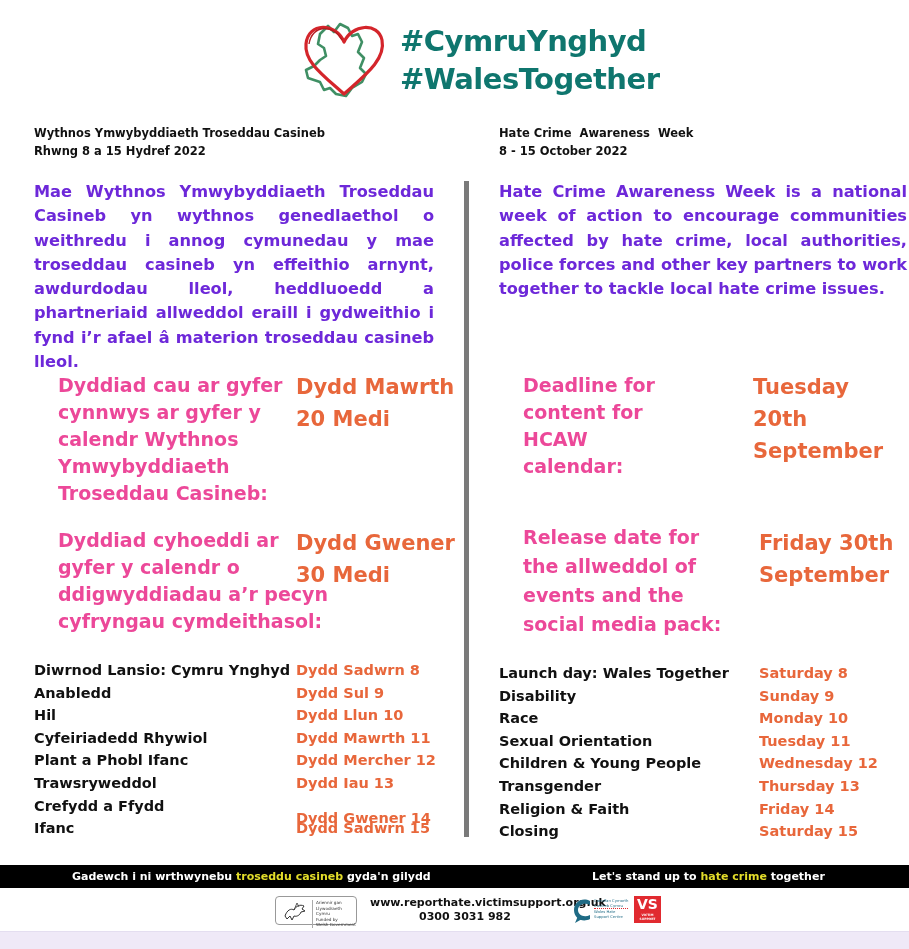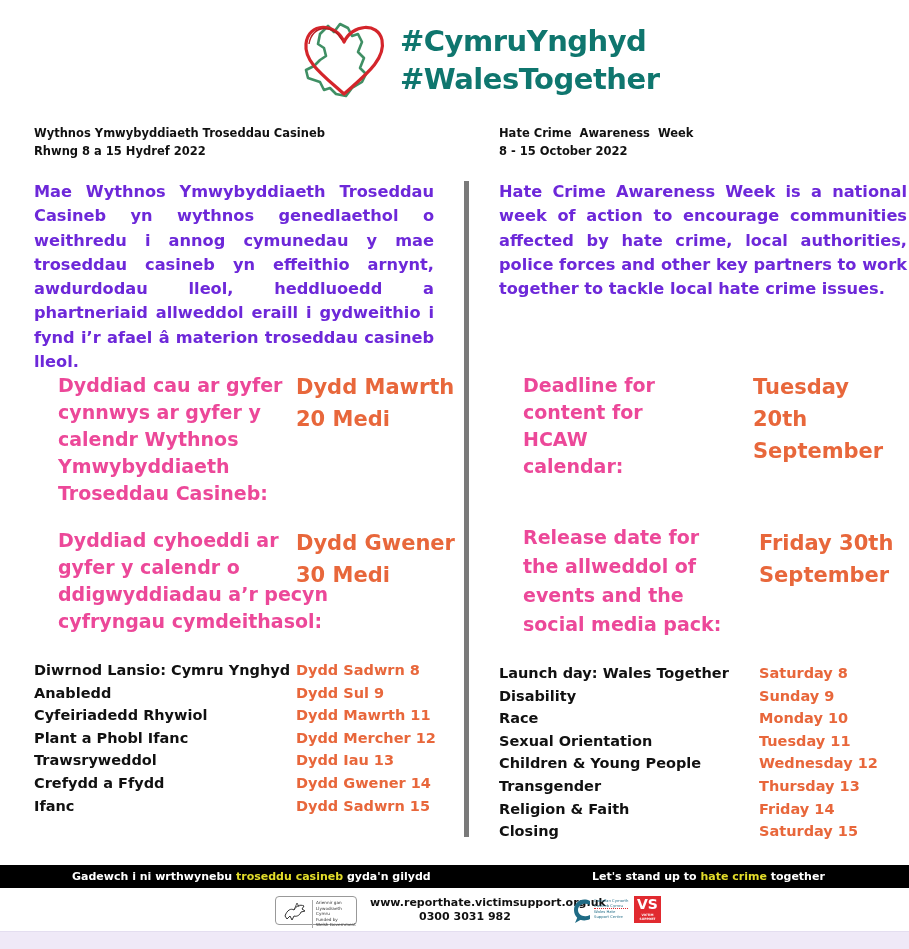--- a/index.html
+++ b/index.html
@@ -103,34 +103,38 @@
   <div class="schedule" style="width:430px;">
     <div class="sched-row">
       <span class="sched-topic">Diwrnod Lansio: Cymru Ynghyd</span>
       <span class="sched-day" style="left:262px;">Dydd Sadwrn 8</span>
     </div>
     <div class="sched-row">
       <span class="sched-topic">Anabledd</span>
       <span class="sched-day" style="left:262px;">Dydd Sul 9</span>
     </div>
     <div class="sched-row">
+      <span class="sched-topic">Hil</span>
+      <span class="sched-day" style="left:262px;">Dydd Llun 10</span>
+    </div>
+    <div class="sched-row">
       <span class="sched-topic">Cyfeiriadedd Rhywiol</span>
       <span class="sched-day" style="left:262px;">Dydd Mawrth 11</span>
     </div>
     <div class="sched-row">
       <span class="sched-topic">Plant a Phobl Ifanc</span>
       <span class="sched-day" style="left:262px;">Dydd Mercher 12</span>
     </div>
     <div class="sched-row">
       <span class="sched-topic">Trawsryweddol</span>
       <span class="sched-day" style="left:262px;">Dydd Iau 13</span>
     </div>
     <div class="sched-row">
       <span class="sched-topic">Crefydd a Ffydd</span>
-      <span class="sched-day" style="left:262px;">Dydd Gwener 14</span>
+      <span class="sched-day" style="left:262px;margin-top:12px;">Dydd Gwener 14</span>
     </div>
     <div class="sched-row">
       <span class="sched-topic">Ifanc</span>
       <span class="sched-day" style="left:262px;">Dydd Sadwrn 15</span>
     </div>
   </div>
 </div>
 
 <div class="divider"></div>
 

